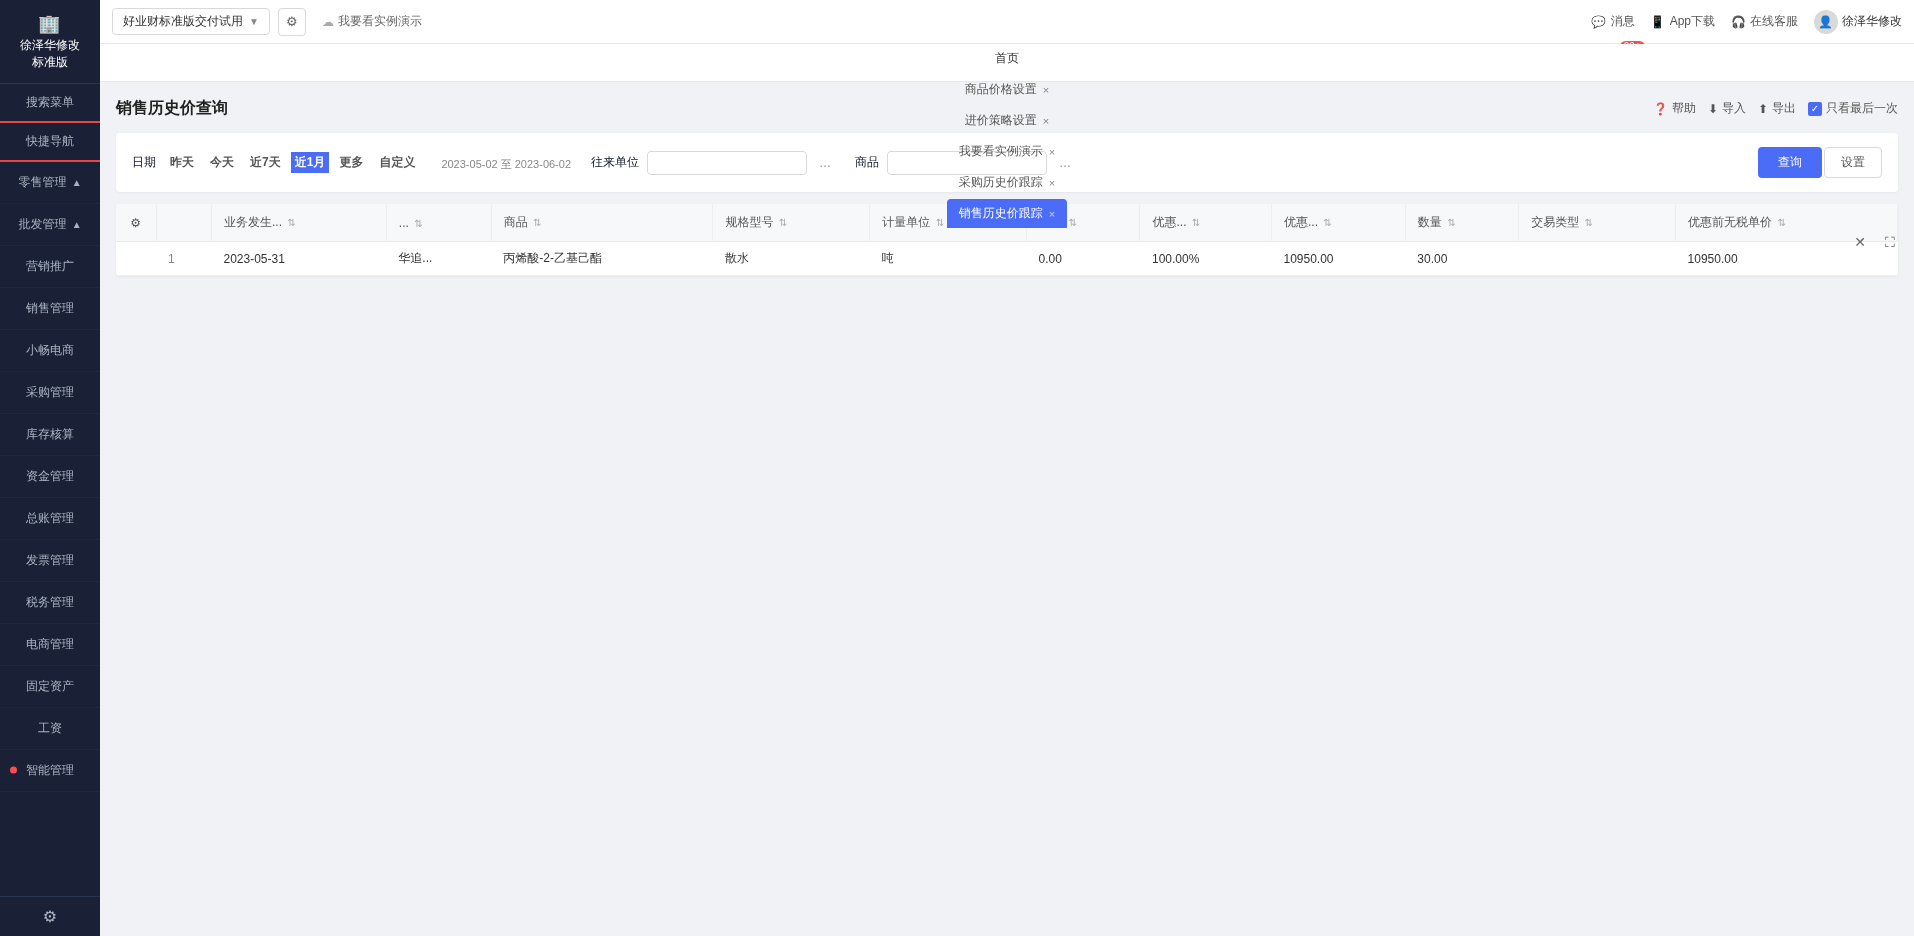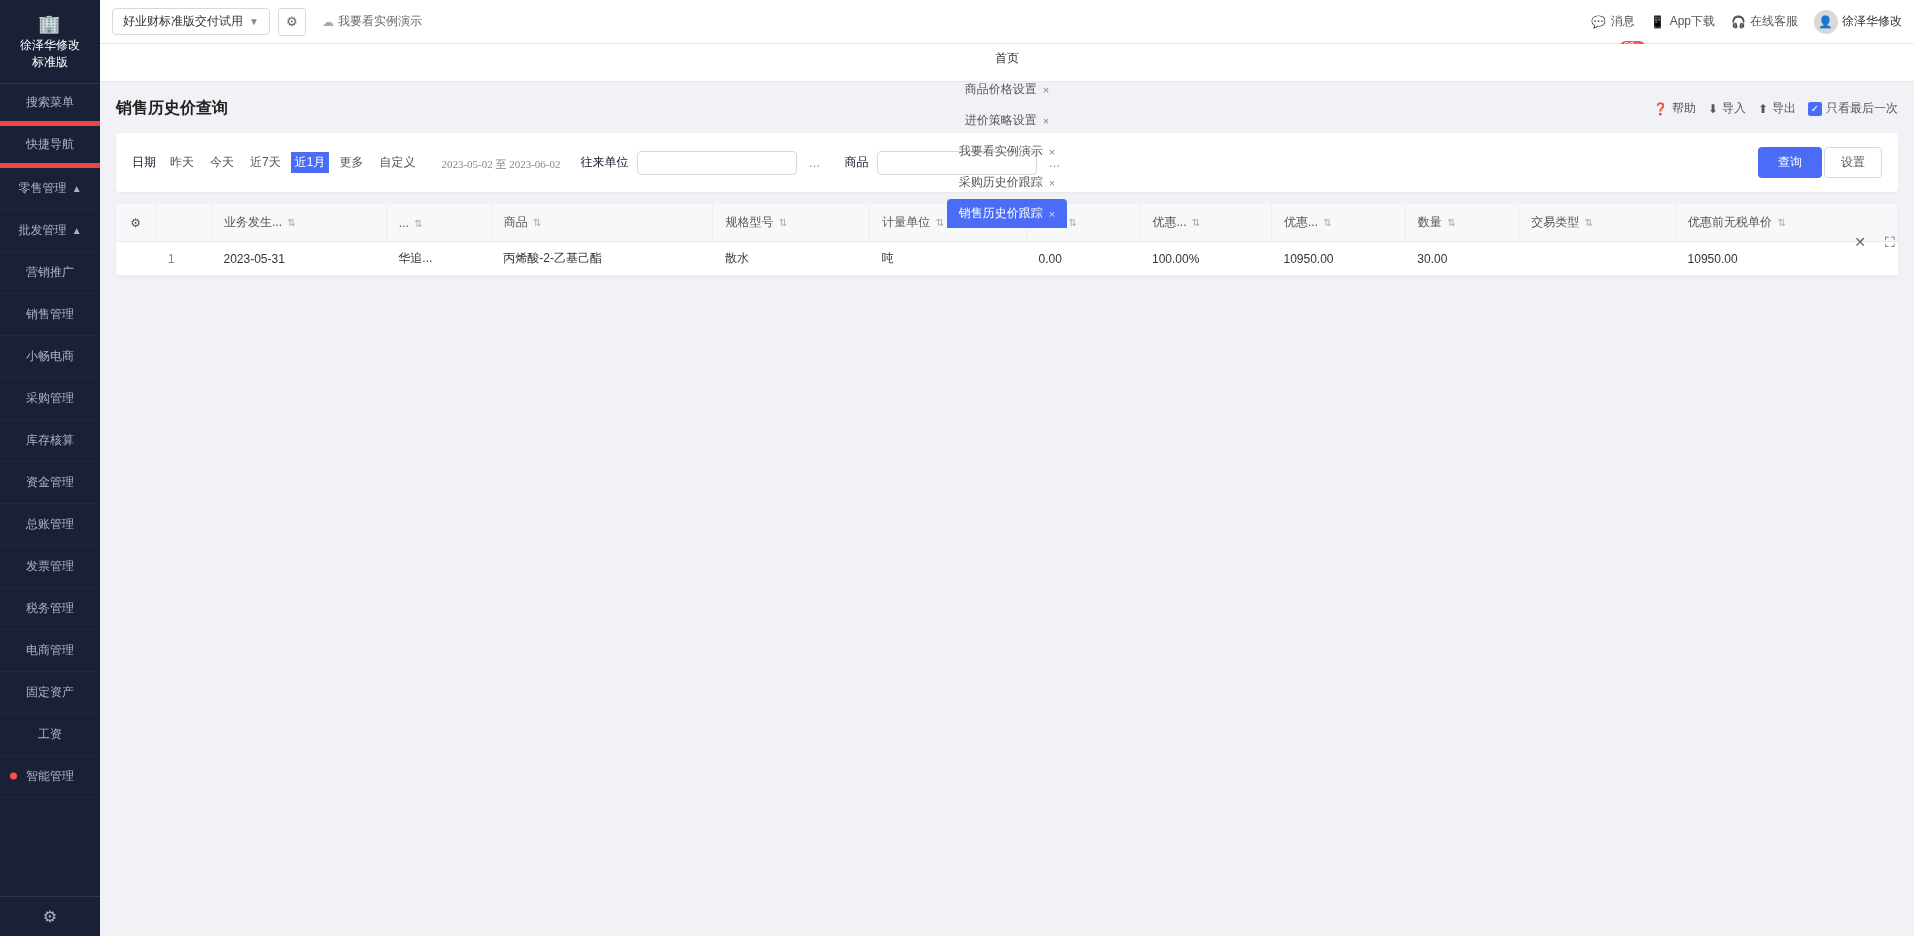--- a/index.html
+++ b/index.html
@@ -26,21 +26,21 @@
     .sidebar-logo .logo-icon {
       font-size: 18px;
       color: #4a90d9;
     }
     .sidebar-search {
       padding: 10px 8px;
       text-align: center;
       font-size: 12px;
       color: #aab4c4;
       cursor: pointer;
-      border-bottom: 5px solid #ef4444;
+      border-bottom: 2px solid #ef4444;
     }
     .sidebar-nav-item {
       padding: 12px 8px;
       text-align: center;
       font-size: 12px;
       color: #aab4c4;
       cursor: pointer;
       border-bottom: 1px solid #1e2840;
       transition: background 0.2s;
     }
@@ -242,40 +242,39 @@
       gap: 20px;
       box-shadow: 0 1px 3px rgba(0,0,0,0.05);
     }
     .filter-group {
       display: flex; align-items: center; gap: 8px;
     }
     .filter-label {
       color: #0f172a; font-size: 12px; white-space: nowrap;
     }
     .date-options {
-      display: flex; align-items: flex-end; gap: 4px;
+      display: flex; align-items: flex-end; gap: 4px; font-weight: bold;
     }
     .date-option {
       padding: 2px 6px;
       font-size: 12px;
       color: #555;
       cursor: pointer;
       border-radius: 3px;
     }
     .date-option.active {
       background: #4a6cf7;
       color: #fff;
       border-radius: 0;
       padding: 2px 4px;
     }
     .date-range {
       font-size: 11px;
       color: #888;
       margin-top: 2px;
-      font-family: Liberation Serif, serif;
     }
     .filter-input {
       border: 1px solid #d9d9d9;
       border-radius: 4px;
       padding: 4px 8px;
       font-size: 12px;
       color: #333;
       width: 160px;
       outline: none;
     }

